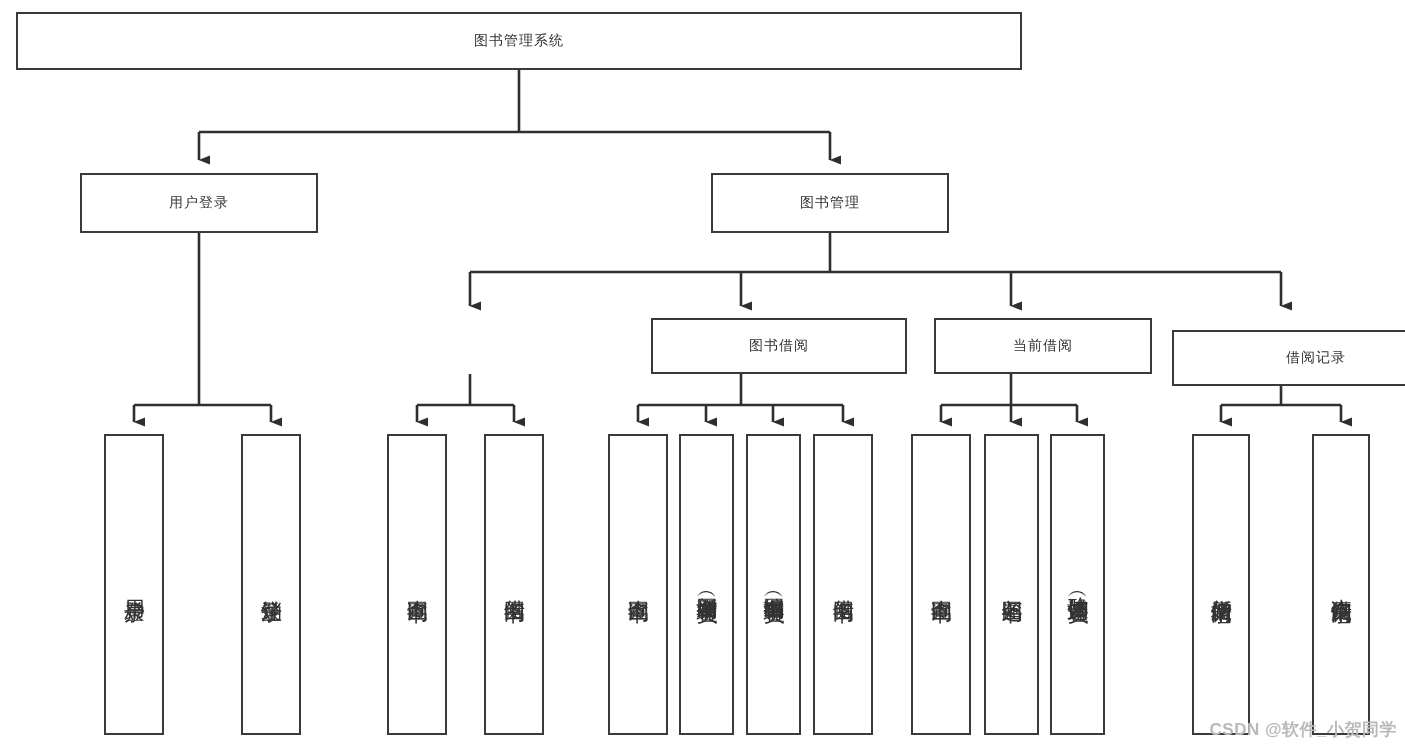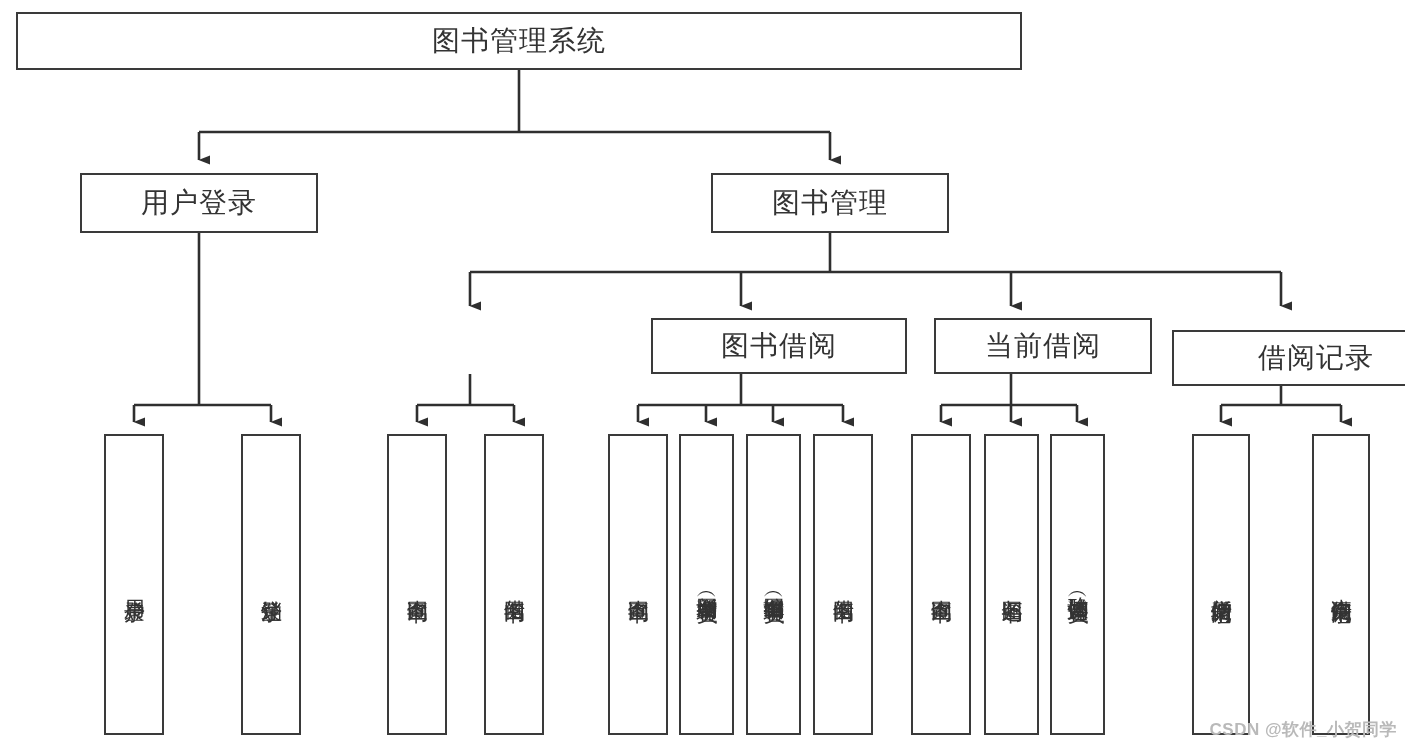--- a/index.html
+++ b/index.html
@@ -30,21 +30,21 @@
     box-sizing: border-box;
     background: #ffffff;
     border: 2px solid #3a3a3a;
     display: flex;
     align-items: center;
     justify-content: center;
     color: #333333;
     z-index: 2;
   }
   .node.horiz {
-    font-size: 28px;
+    font-size: 14px;
     line-height: 1.1;
     letter-spacing: 1px;
   }
   .node.vert {
     font-size: 21px;
     line-height: 1.18;
     letter-spacing: 1px;
     writing-mode: vertical-rl;
     text-orientation: upright;
     white-space: nowrap;

